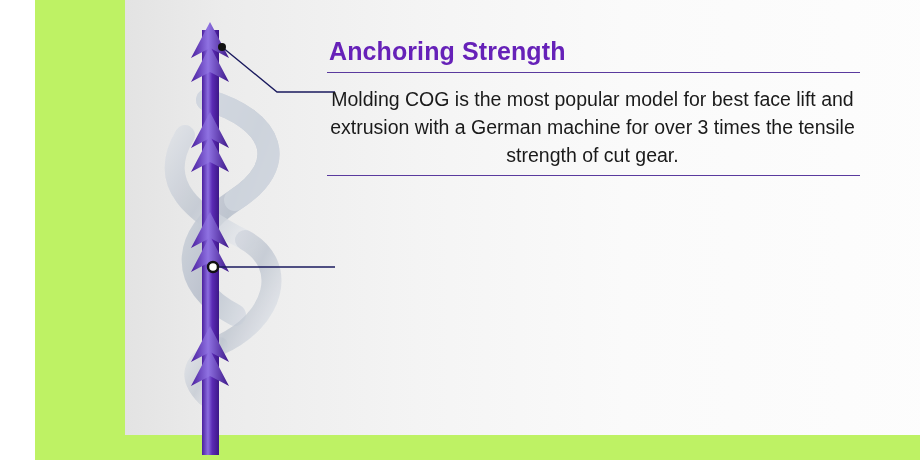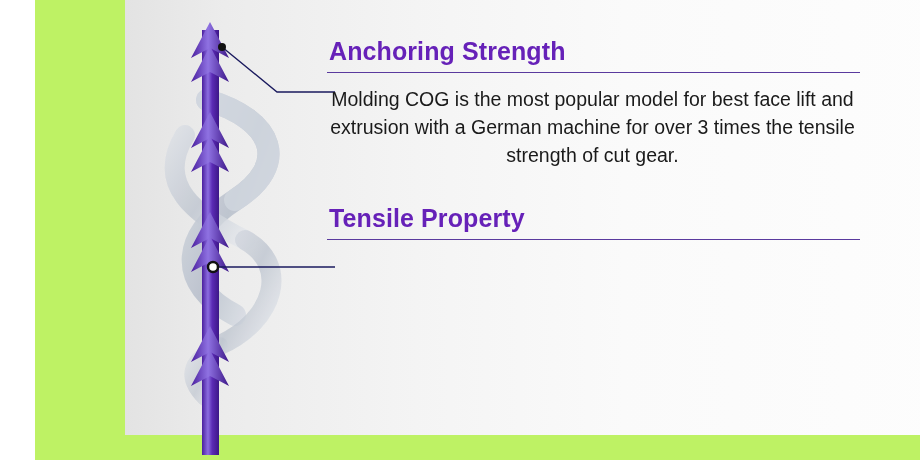--- a/index.html
+++ b/index.html
@@ -128,18 +128,17 @@
 
   <div id="content">
 
     <div class="section first">
       <div class="sec-title">Anchoring Strength</div>
       <div class="rule"></div>
       <div class="sec-body">Molding COG is the most popular model for best face lift and extrusion with a German machine for over 3 times the tensile strength of cut gear.</div>
     </div>
 
     <div class="section second">
-      <div class="sec-title">Tensile Property</div>
       <div class="rule"></div>
     </div>
 
   </div>
 </div>
 
 </body></html>

